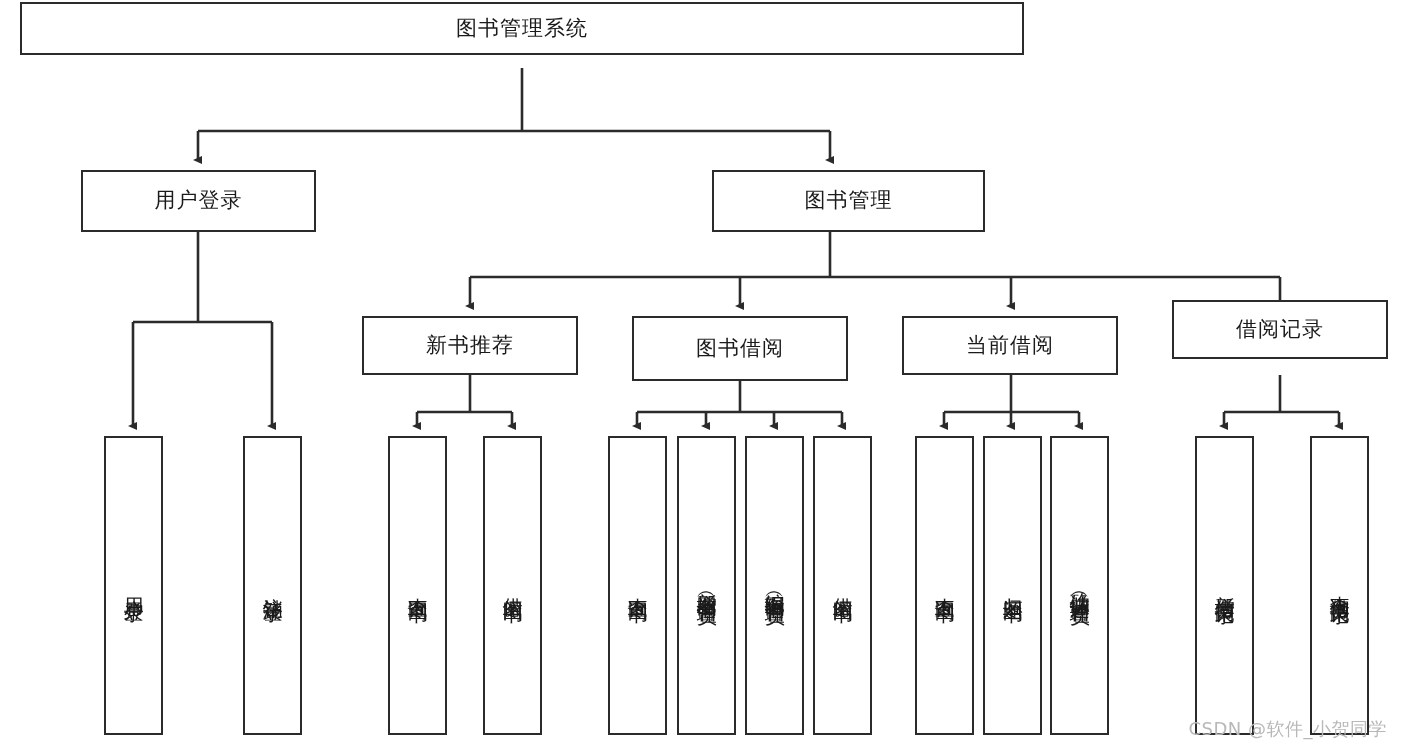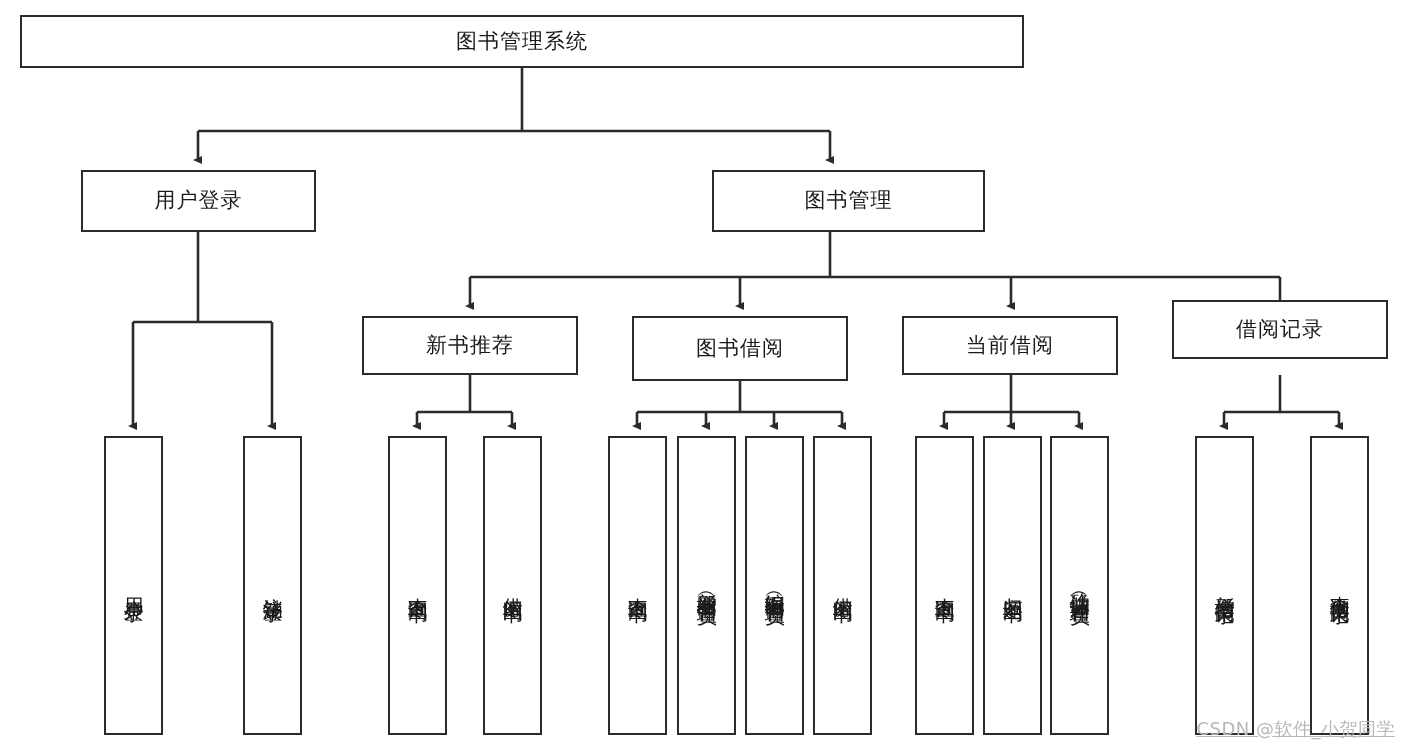--- a/index.html
+++ b/index.html
@@ -52,28 +52,27 @@
     text-align: center;
   }
   .node.vertical > .vtext {
     writing-mode: vertical-rl;
     text-orientation: upright;
     white-space: normal;
     max-height: 100%;
   }
   .watermark {
     position: absolute;
-    right: 10px;
+    right: 18px;
     bottom: 6px;
     font-size: 18px;
     color: #b8b8b8;
     letter-spacing: 0.5px;
     z-index: 5;
     white-space: nowrap;
-    text-decoration: underline;
   }
 </style>
 </head>
 <body>
 
 <div id="canvas">
 
   <svg id="edges" viewBox="0 0 1405 747" xmlns="http://www.w3.org/2000/svg">
     <defs>
       <marker id="arrow" markerWidth="10" markerHeight="10" refX="5" refY="5" orient="auto" markerUnits="userSpaceOnUse">
@@ -117,21 +116,21 @@
       <path d="M1011,412 L1011,426" marker-end="url(#arrow)"></path>
       <path d="M1079,412 L1079,426" marker-end="url(#arrow)"></path>
 
       <path d="M1280,375 L1280,412"></path>
       <path d="M1224,412 L1339,412"></path>
       <path d="M1224,412 L1224,426" marker-end="url(#arrow)"></path>
       <path d="M1339,412 L1339,426" marker-end="url(#arrow)"></path>
     </g>
   </svg>
 
-  <div class="node horizontal" style="left:20px; top:15px; width:1004px; height:53px;">
+  <div class="node horizontal" style="left:20px; top:2px; width:1004px; height:53px;">
     <span>图书管理系统</span>
   </div>
 
   <div class="node horizontal" style="left:81px; top:170px; width:235px; height:62px;">
     <span>用户登录</span>
   </div>
   <div class="node horizontal" style="left:712px; top:170px; width:273px; height:62px;">
     <span>图书管理</span>
   </div>
 

